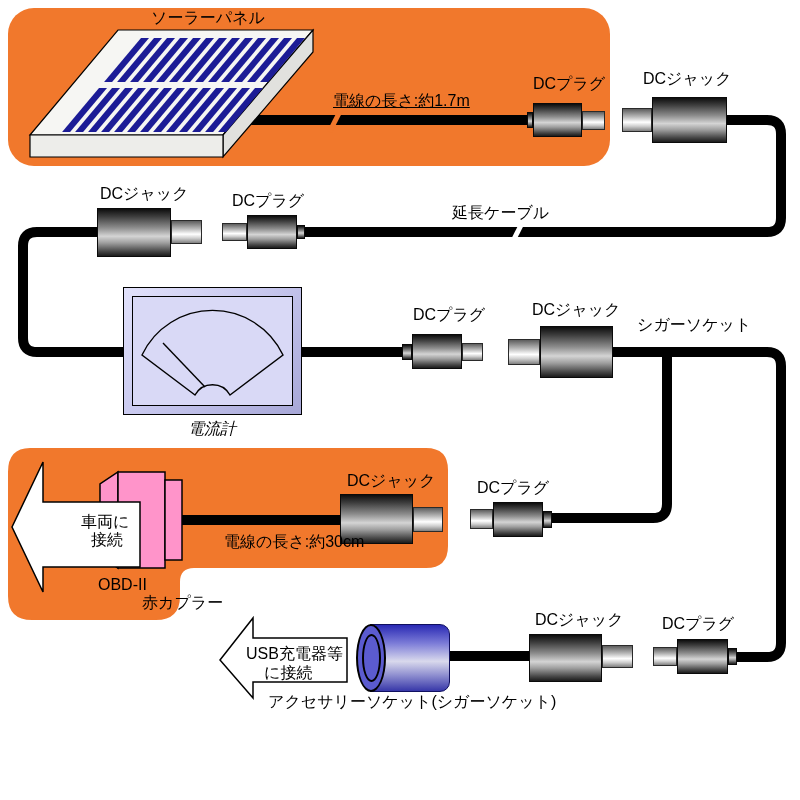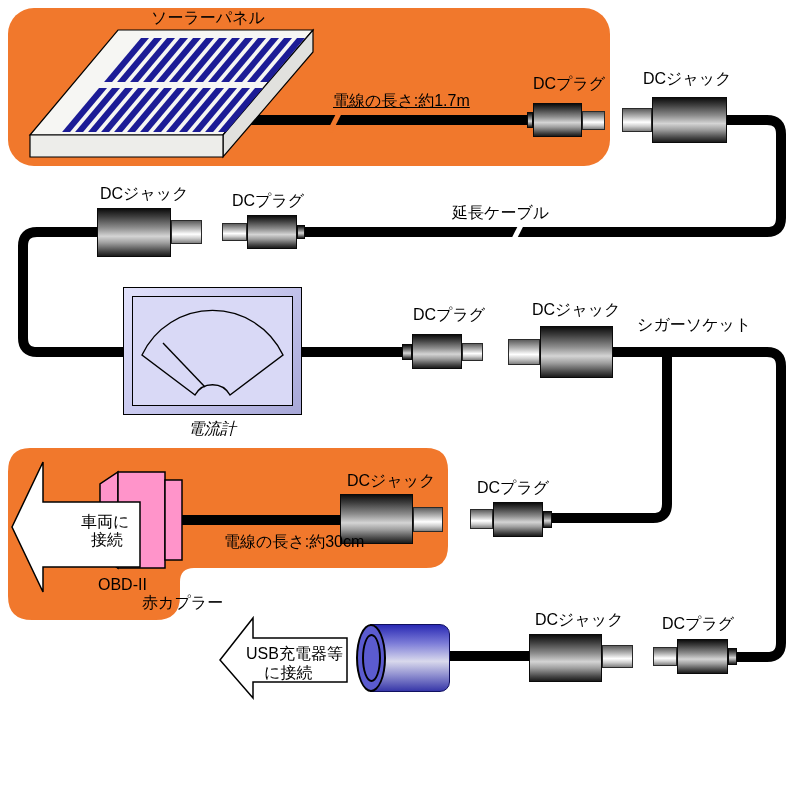--- a/index.html
+++ b/index.html
@@ -155,14 +155,15 @@
   <div class="lbl" style="left:477px;top:479px;">DCプラグ</div>
   <div class="lbl" style="left:188px;top:533px;margin-left:36px;">電線の長さ:約30cm</div>
   <div class="lbl" style="left:98px;top:576px;">OBD-II</div>
   <div class="lbl" style="left:98px;top:594px;margin-left:44px;">赤カプラー</div>
   <div class="lbl" style="left:81px;top:513px;">車両に</div>
   <div class="lbl" style="left:91px;top:531px;">接続</div>
   <div class="lbl" style="left:535px;top:611px;">DCジャック</div>
   <div class="lbl" style="left:662px;top:615px;">DCプラグ</div>
   <div class="lbl" style="left:246px;top:645px;">USB充電器等</div>
   <div class="lbl" style="left:264px;top:664px;">に接続</div>
+  <div class="lbl" style="left:268px;top:693px;">アクセサリーソケット(シガーソケット)</div>
 
 </div>
 
 </body></html>

